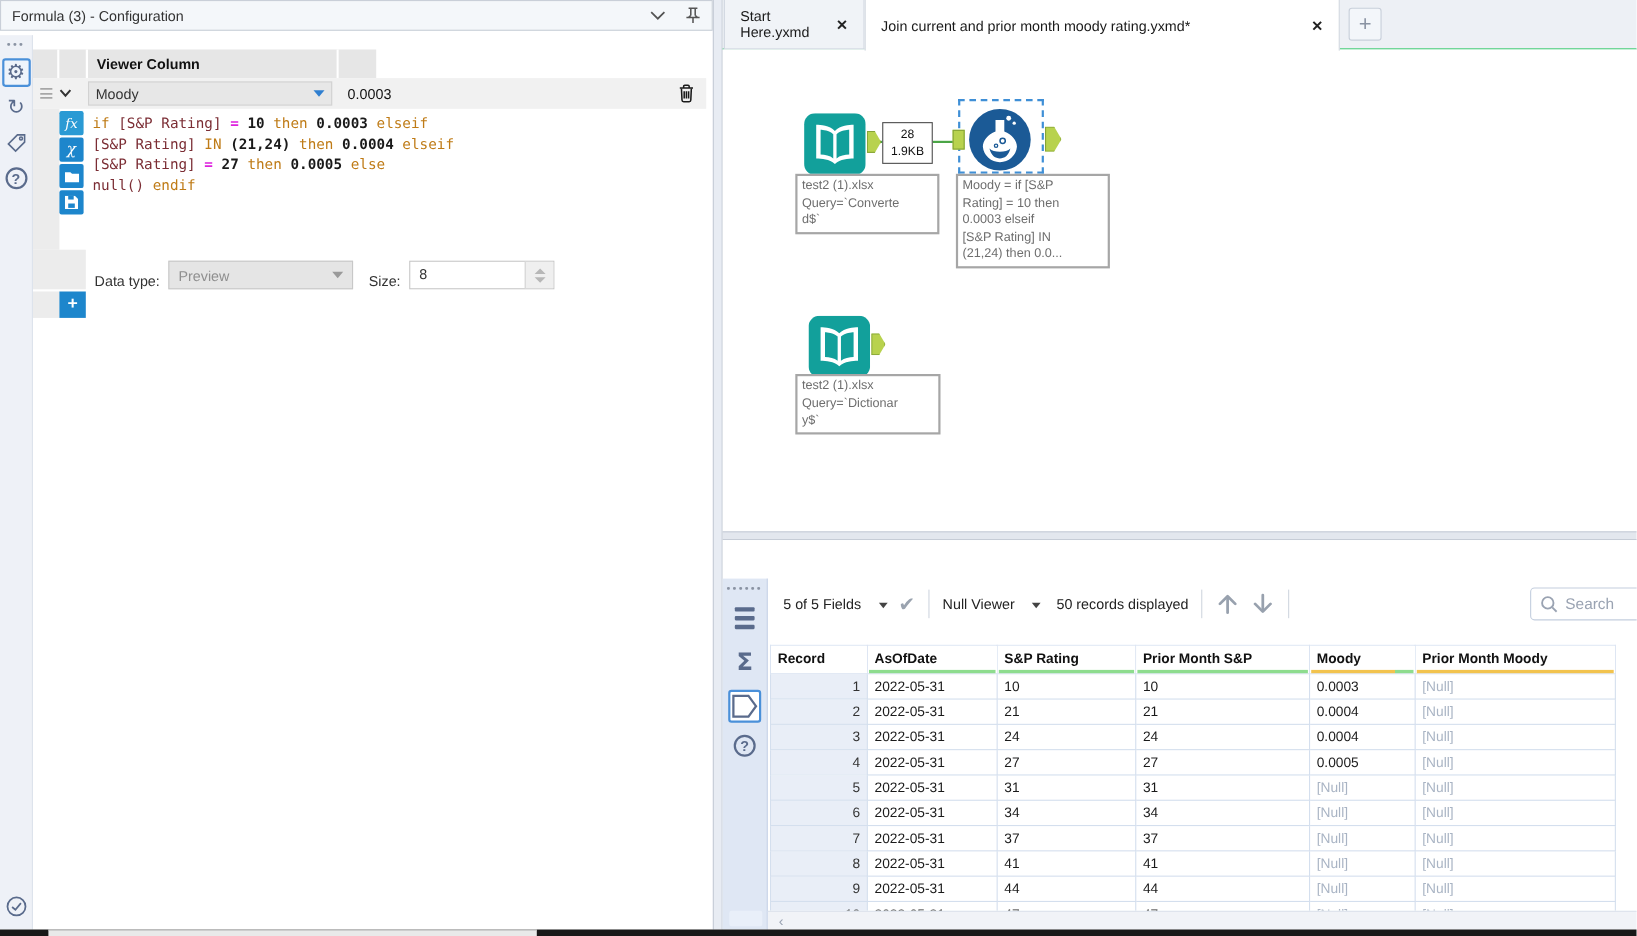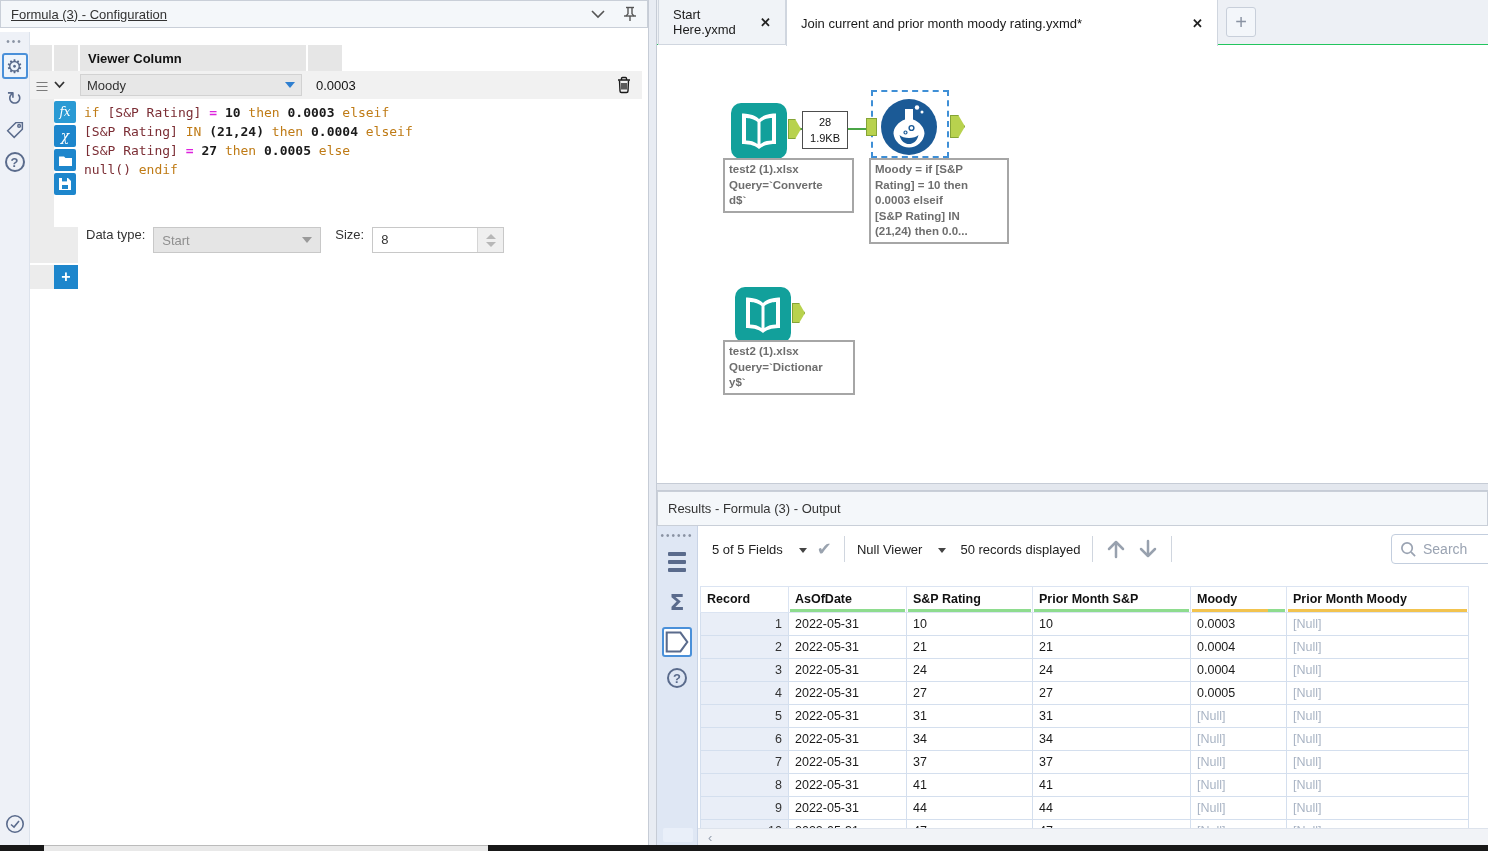--- a/index.html
+++ b/index.html
@@ -5,21 +5,21 @@
   * { margin:0; padding:0; box-sizing:border-box; }
   html,body { width:1488px; height:851px; overflow:hidden; }
   body { font-family:"Liberation Sans", sans-serif; background:#fff; color:#222; }
   #root { position:relative; width:1488px; height:851px; background:#fff; overflow:hidden; }
 
   .panel-title { position:absolute; background:#f4f7fa; border:1px solid #c9cfd8; font-size:13px; color:#333; display:flex; align-items:center; padding:0 10px; }
   .ico { color:#5a6b8c; display:flex; align-items:center; justify-content:center; }
 
   
   .config-panel { position:absolute; left:0; top:0; width:648px; height:845px; background:#fff; }
-  .cfg-title { left:0; top:0; width:648px; height:28px;text-decoration:underline; }
+  .cfg-title { left:0; top:0; width:648px; height:28px; }
   .cfg-title .spacer { flex:1; }
   .cfg-strip { position:absolute; left:0; top:32px; width:30px; height:813px; background:#eef1f7; border-right:1px solid #dde3ec; }
   .strip-dots { text-align:center; color:#8a93a3; font-size:10px; letter-spacing:2px; margin-top:4px; }
   .strip-btn { width:26px; height:26px; margin:6px auto 0 auto; display:flex; align-items:center; justify-content:center; font-size:19px; color:#5a6b8c; border:2px solid transparent; border-radius:3px; }
   .strip-btn.sel { border-color:#4a90d9; background:#eef4fb; }
   .strip-btn.code { font-size:12px; font-weight:bold; letter-spacing:-1px; }
   .strip-bottom { position:absolute; bottom:8px; left:0; width:30px; }
   .circle-q { width:20px; height:20px; border:2px solid #5a6b8c; border-radius:50%; display:flex; align-items:center; justify-content:center; font-size:13px; font-weight:bold; color:#5a6b8c; margin:0 auto; }
 
   .cfg-body { position:absolute; left:30px; top:32px; width:618px; height:813px; background:#fff; }
@@ -38,21 +38,21 @@
 
   .editor { position:absolute; left:0; top:67px; width:612px; height:128px; background:#fff; }
   .editor-gutter { position:absolute; left:0; top:0; width:24px; height:128px; background:#ececec; }
   .editor-btns { position:absolute; left:24px; top:2px; width:24px; }
   .fbtn { width:22px; height:22px; background:#1d86cc; color:#fff; margin-bottom:2px; display:flex; align-items:center; justify-content:center; font-size:12px; border-radius:2px; }
   .fbtn i { font-style:italic; font-family:"DejaVu Serif", serif; }
   .code { position:absolute; left:54px; top:4px; font-family:"DejaVu Sans Mono", monospace; font-size:13px; line-height:19px; white-space:pre; }
   .tok-kw { color:#bf7b16; } .tok-field { color:#7b2d34; } .tok-op { color:#dd22dd; font-weight:bold; }
   .tok-num { color:#1a1a1a; font-weight:bold; } .tok-pl { color:#333; }
 
-  .dtype-row { position:absolute; left:0; top:195px; width:612px; height:36px; display:flex; align-items:flex-start; }
+  .dtype-row { position:absolute; left:0; top:195px; width:612px; height:36px; display:flex; align-items:flex-end; }
   .dtype-row .gut { position:absolute; left:0; top:0; width:48px; height:36px; background:#ececec; }
   .dtype-label { margin-left:56px; font-size:13px; color:#333; }
   .dtype-select { width:168px; height:26px; background:#e5e5e5; border:1px solid #c8c8c8; display:flex; align-items:center; padding:0 8px; font-size:13px; color:#8f8f8f; margin-left:8px; }
   .dtype-select .caret { margin-left:auto; width:0; height:0; border-left:5px solid transparent; border-right:5px solid transparent; border-top:6px solid #9a9a9a; }
   .size-label { margin-left:14px; font-size:13px; color:#333; }
   .size-box { width:132px; height:26px; border:1px solid #c8c8c8; background:#fff; margin-left:8px; display:flex; }
   .size-box .val { flex:1; font-size:13px; color:#333; padding:4px 0 0 8px; }
   .size-box .spin { width:26px; background:#efefef; border-left:1px solid #d5d5d5; display:flex; flex-direction:column; align-items:center; justify-content:center; gap:3px; }
   .size-box .spin b { width:0; height:0; border-left:5px solid transparent; border-right:5px solid transparent; }
   .spin .up { border-bottom:5px solid #b7b7b7; } .spin .dn { border-top:5px solid #b7b7b7; }
@@ -71,21 +71,21 @@
   .tab-inactive { left:1px; width:128px; background:#f0f3f7; border:1px solid #d0d6df; border-top:none; }
   .tab-active { left:129px; width:432px; background:#fff; border-left:1px solid #d0d6df; border-right:1px solid #d0d6df; height:46px; z-index:2; }
   .tab-plus { position:absolute; left:569px; top:7px; width:30px; height:30px; background:#f3f6fa; border:1px solid #c8cfda; border-radius:3px; color:#8a93a3; font-size:20px; display:flex; align-items:center; justify-content:center; }
 
   .canvas { position:absolute; left:0; top:45px; width:831px; height:438px; background:#fff; }
   .conn-line { position:absolute; height:2px; background:#4aa546; }
   .conn-label { position:absolute; border:1px solid #4d4d4d; background:#fff; font-size:11px; line-height:16px; text-align:center; color:#111; padding:2px 3px; }
   .anchor-out { width:13px; height:20px; background:#b8d24e; border:1px solid #85a437; clip-path:polygon(0 0,55% 0,100% 50%,55% 100%,0 100%); }
   .anchor-in { width:11px; height:18px; background:#b8d24e; border:1px solid #85a437; }
   .sel-rect { position:absolute; border:2px dashed #3f8fd6; background:transparent; }
-  .annotation { position:absolute; border:2px solid #a6a6a6; background:#fff; color:#6e6e6e; font-weight:bold; font-size:11.5px; line-height:15.5px; padding:2px 4px; white-space:pre-line; }
+  .annotation { position:absolute; border:2px solid #a6a6a6; background:#fff; color:#6e6e6e; font-weight:normal; font-size:11.5px; line-height:15.5px; padding:2px 4px; white-space:pre-line; }
   .abs { position:absolute; }
 
   
   .h-divider { position:absolute; left:657px; top:483px; width:831px; height:8px; background:#e3e7ee; border-top:1px solid #c6ccd6; border-bottom:1px solid #c6ccd6; }
 
   
   .results-panel { position:absolute; left:657px; top:491px; width:831px; height:354px; background:#fff; }
   .res-title { left:0; top:0; width:831px; height:35px; }
   .res-strip { position:absolute; left:0; top:35px; width:41px; height:319px; background:#dfe7f4; border-right:1px solid #c9d4e6; }
   .res-strip .strip-btn { width:30px; height:30px; }
@@ -223,21 +223,21 @@
               </svg>
           </div>
         </div>
         <div class="code"><div class="code-line"><span class="tok-kw">if </span><span class="tok-field">[S&amp;P Rating]</span><span class="tok-pl"> </span><span class="tok-op">=</span><span class="tok-pl"> </span><span class="tok-num">10</span><span class="tok-kw"> then </span><span class="tok-num">0.0003</span><span class="tok-kw"> elseif</span></div><div class="code-line"><span class="tok-field">[S&amp;P Rating]</span><span class="tok-pl"> </span><span class="tok-kw">IN</span><span class="tok-pl"> </span><span class="tok-num">(21,24)</span><span class="tok-kw"> then </span><span class="tok-num">0.0004</span><span class="tok-kw"> elseif</span></div><div class="code-line"><span class="tok-field">[S&amp;P Rating]</span><span class="tok-pl"> </span><span class="tok-op">=</span><span class="tok-pl"> </span><span class="tok-num">27</span><span class="tok-kw"> then </span><span class="tok-num">0.0005</span><span class="tok-kw"> else</span></div><div class="code-line"><span class="tok-field">null()</span><span class="tok-pl"> </span><span class="tok-kw">endif</span></div></div>
       </div>
 
       <div class="dtype-row">
         <div class="gut"></div>
         <span class="dtype-label">Data type:</span>
         <div class="dtype-select">
-          <span>Start</span>
+          <span>Preview</span>
           <span class="caret"></span>
         </div>
         <span class="size-label">Size:</span>
         <div class="size-box">
           <div class="val">8</div>
           <div class="spin">
               <b class="up"></b>
               <b class="dn"></b>
             </div>
         </div>
@@ -320,23 +320,20 @@
       <div class="abs anchor-out" style="left:135px; top:258px;"></div>
       <div class="annotation" style="left:66px; top:295px; width:132px;">test2 (1).xlsx
 Query=`Dictionar
 y$`</div>
     </div>
   </section>
 
   <div class="h-divider"></div>
 
   <section class="results-panel">
-    <header class="panel-title res-title">
-      <span>Results - Formula (3) - Output</span>
-    </header>
 
     <div class="res-strip">
       <div class="strip-dots">••••••</div>
       <div class="strip-btn hamb" style="flex-direction:column;">
           <div></div>
           <div></div>
           <div></div>
         </div>
       <div class="strip-btn" style="margin-top:10px;">
           <span class="sigma">Σ</span>

